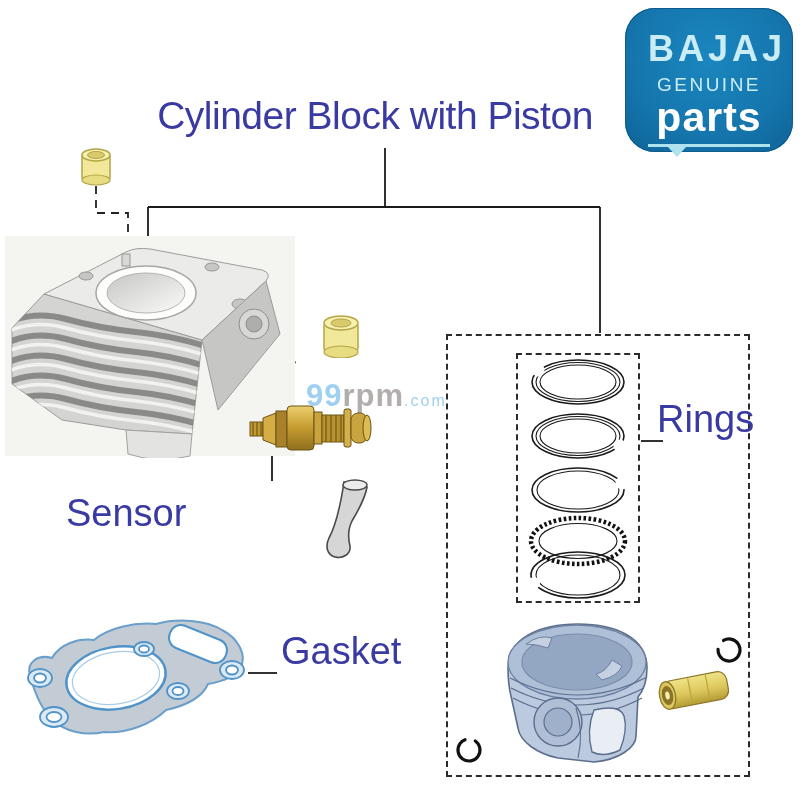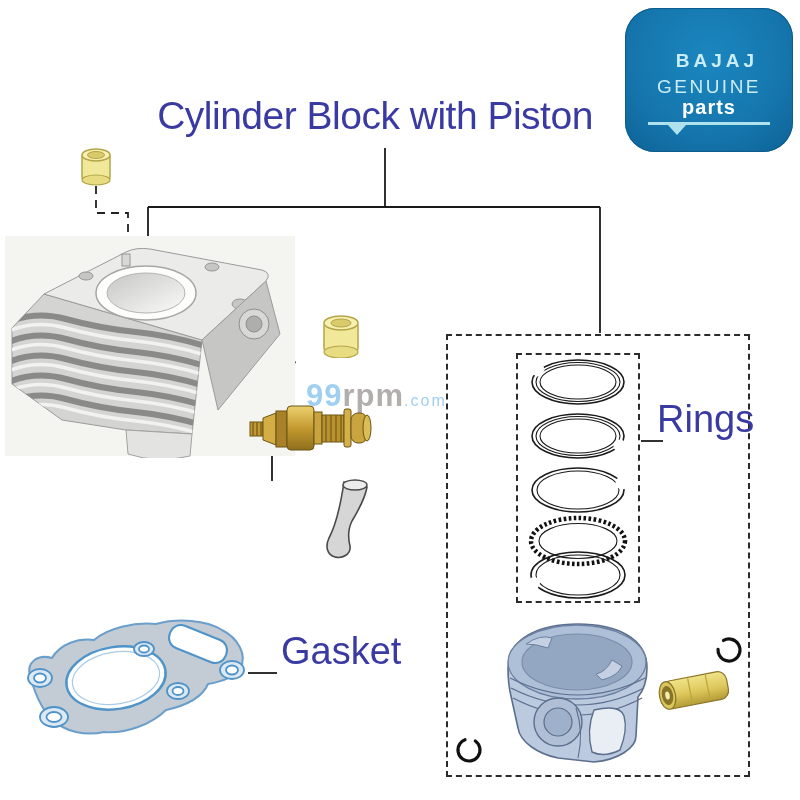--- a/index.html
+++ b/index.html
@@ -29,28 +29,28 @@
   .wm-com{font-size:16px;color:var(--wm-blue,#9fd0f0);font-weight:normal;letter-spacing:2px;}
 
   
   .logo{
     left:625px;top:8px;width:168px;height:144px;border-radius:30px;
     background:radial-gradient(circle at 50% 35%, #1b86bf 0%, var(--logo-bg,#1576ad) 60%, #0e6296 100%);
     display:flex;flex-direction:column;align-items:center;justify-content:center;
     box-shadow:0 0 0 1px #0d5c8d inset;
   }
   .logo-brand{
-    color:var(--logo-text,#c9ecf5);font-weight:bold;font-size:19px;
+    color:var(--logo-text,#c9ecf5);font-weight:bold;font-size:36px;
     letter-spacing:4px;margin-top:14px;margin-left:16px;
   }
   .logo-genuine{
     color:var(--logo-text,#c9ecf5);font-size:19px;letter-spacing:2.5px;margin-top:4px;
   }
   .logo-parts{
-    color:#ffffff;font-weight:bold;font-size:20px;letter-spacing:1px;margin-top:-2px;
+    color:#ffffff;font-weight:bold;font-size:41px;letter-spacing:1px;margin-top:-2px;
   }
   .logo-underline{position:relative;width:122px;height:3px;background:#aee3ee;margin-top:3px;}
   .logo-underline .tri{
     position:absolute;left:20px;top:3px;width:0;height:0;
     border-left:9px solid transparent;border-right:9px solid transparent;
     border-top:10px solid #aee3ee;
   }
 
   
   .dash-box{border:2px dashed var(--dash-color,#2b2b2b);box-sizing:border-box;}
@@ -263,17 +263,18 @@
 </svg>
 
 <svg class="abs" style="left:454px;top:734px;" width="30" height="32" viewBox="0 0 30 32">
   <circle cx="15" cy="16" r="11" fill="none" stroke="#111111" stroke-width="3.2" stroke-dasharray="58 12" transform="rotate(-55 15 16)" stroke-linecap="round"></circle>
 </svg>
 <svg class="abs" style="left:714px;top:634px;" width="30" height="32" viewBox="0 0 30 32">
   <circle cx="15" cy="16" r="11" fill="none" stroke="#111111" stroke-width="3.2" stroke-dasharray="58 12" transform="rotate(-120 15 16)" stroke-linecap="round"></circle>
 </svg>
 
 <div class="abs part-label lbl-temp">
+  <div>Sensor</div>
 </div>
 <div class="abs part-label lbl-seal">
   <div>Gasket</div>
 </div>
 <div class="abs part-label lbl-rings">Rings</div>
 
 </body></html>

